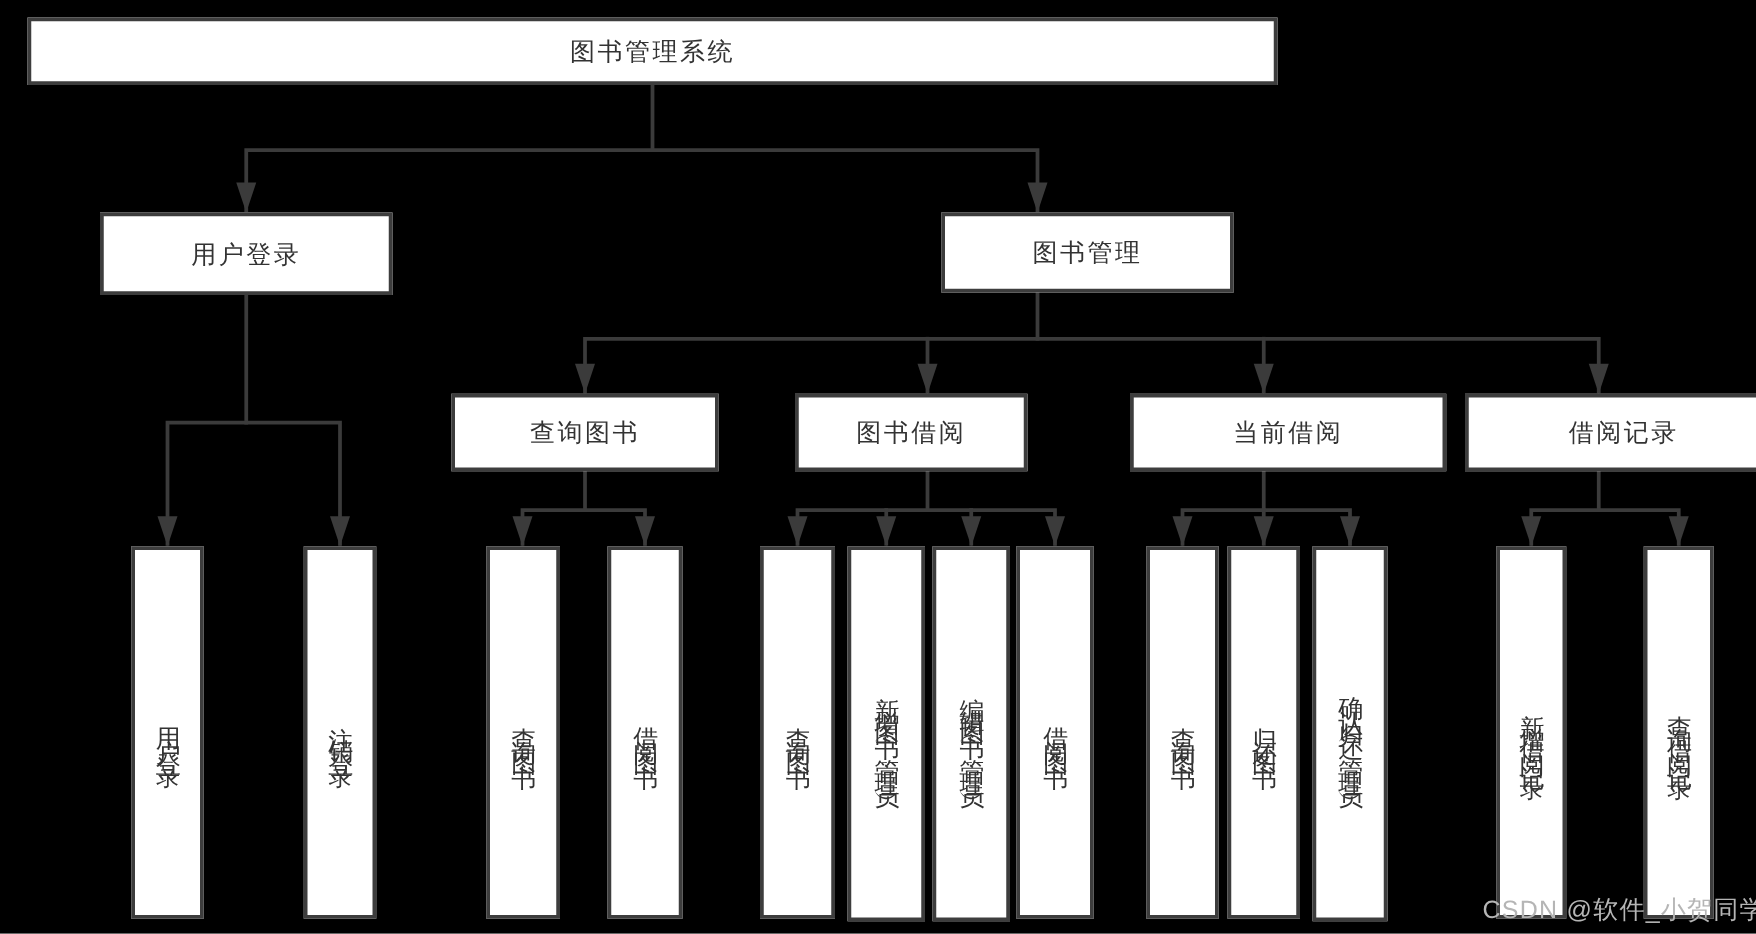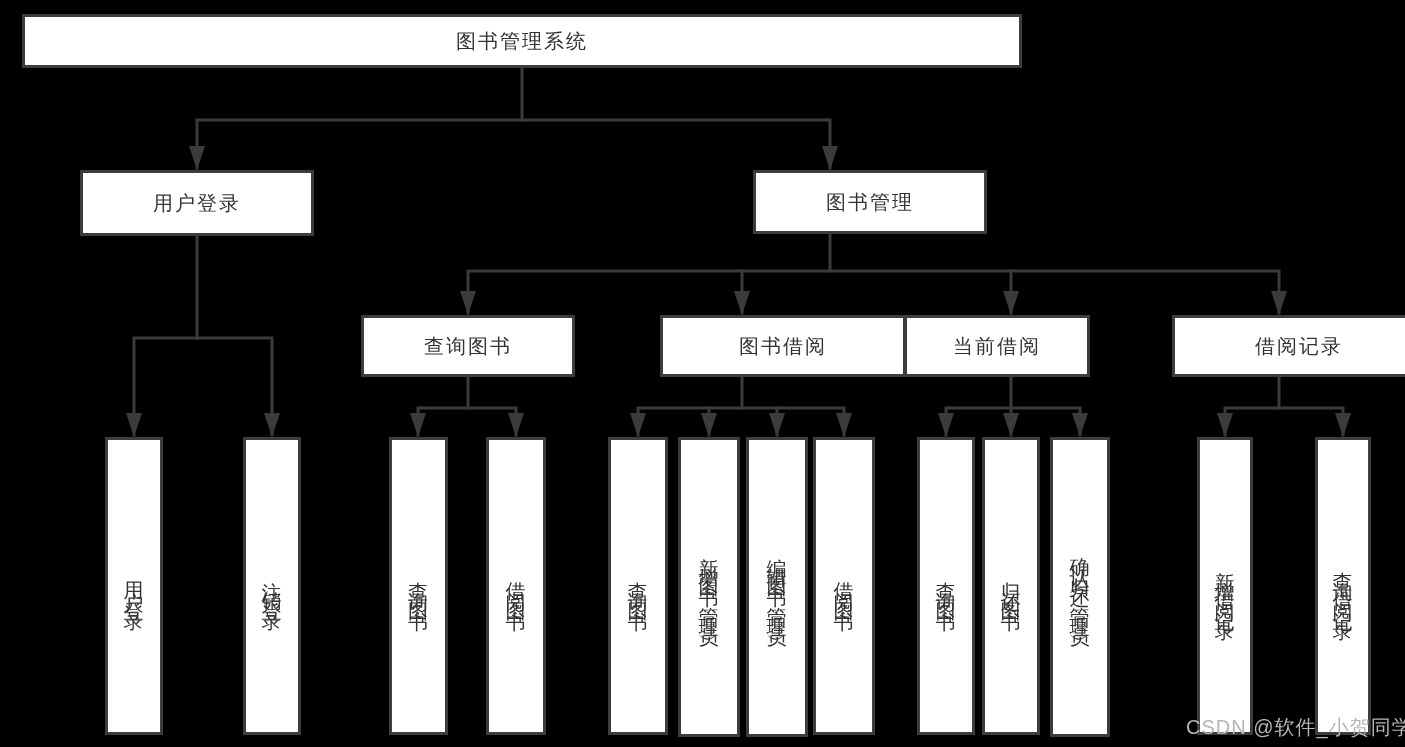--- a/index.html
+++ b/index.html
@@ -120,24 +120,24 @@
   <div class="node" style="left:80px; top:170px; width:234px; height:66px;">
     <span class="lbl">用户登录</span>
   </div>
   <div class="node" style="left:713px; top:170px; width:234px; height:64px;margin-left:40px;">
     <span class="lbl">图书管理</span>
   </div>
 
   <div class="node" style="left:361px; top:315px; width:214px; height:62px;">
     <span class="lbl">查询图书</span>
   </div>
-  <div class="node" style="left:660px; top:315px; width:246px; height:62px;">
+  <div class="node" style="left:636px; top:315px; width:186px; height:62px;">
     <span class="lbl">图书借阅</span>
   </div>
-  <div class="node" style="left:904px; top:315px; width:186px; height:62px;">
+  <div class="node" style="left:904px; top:315px; width:253px; height:62px;">
     <span class="lbl">当前借阅</span>
   </div>
   <div class="node" style="left:1172px; top:315px; width:254px; height:62px;">
     <span class="lbl">借阅记录</span>
   </div>
 
   <div class="node v" style="left:105px; top:437px; width:58px; height:298px;">
     <span class="lbl">用户登录</span>
   </div>
   <div class="node v" style="left:243px; top:437px; width:58px; height:298px;">

